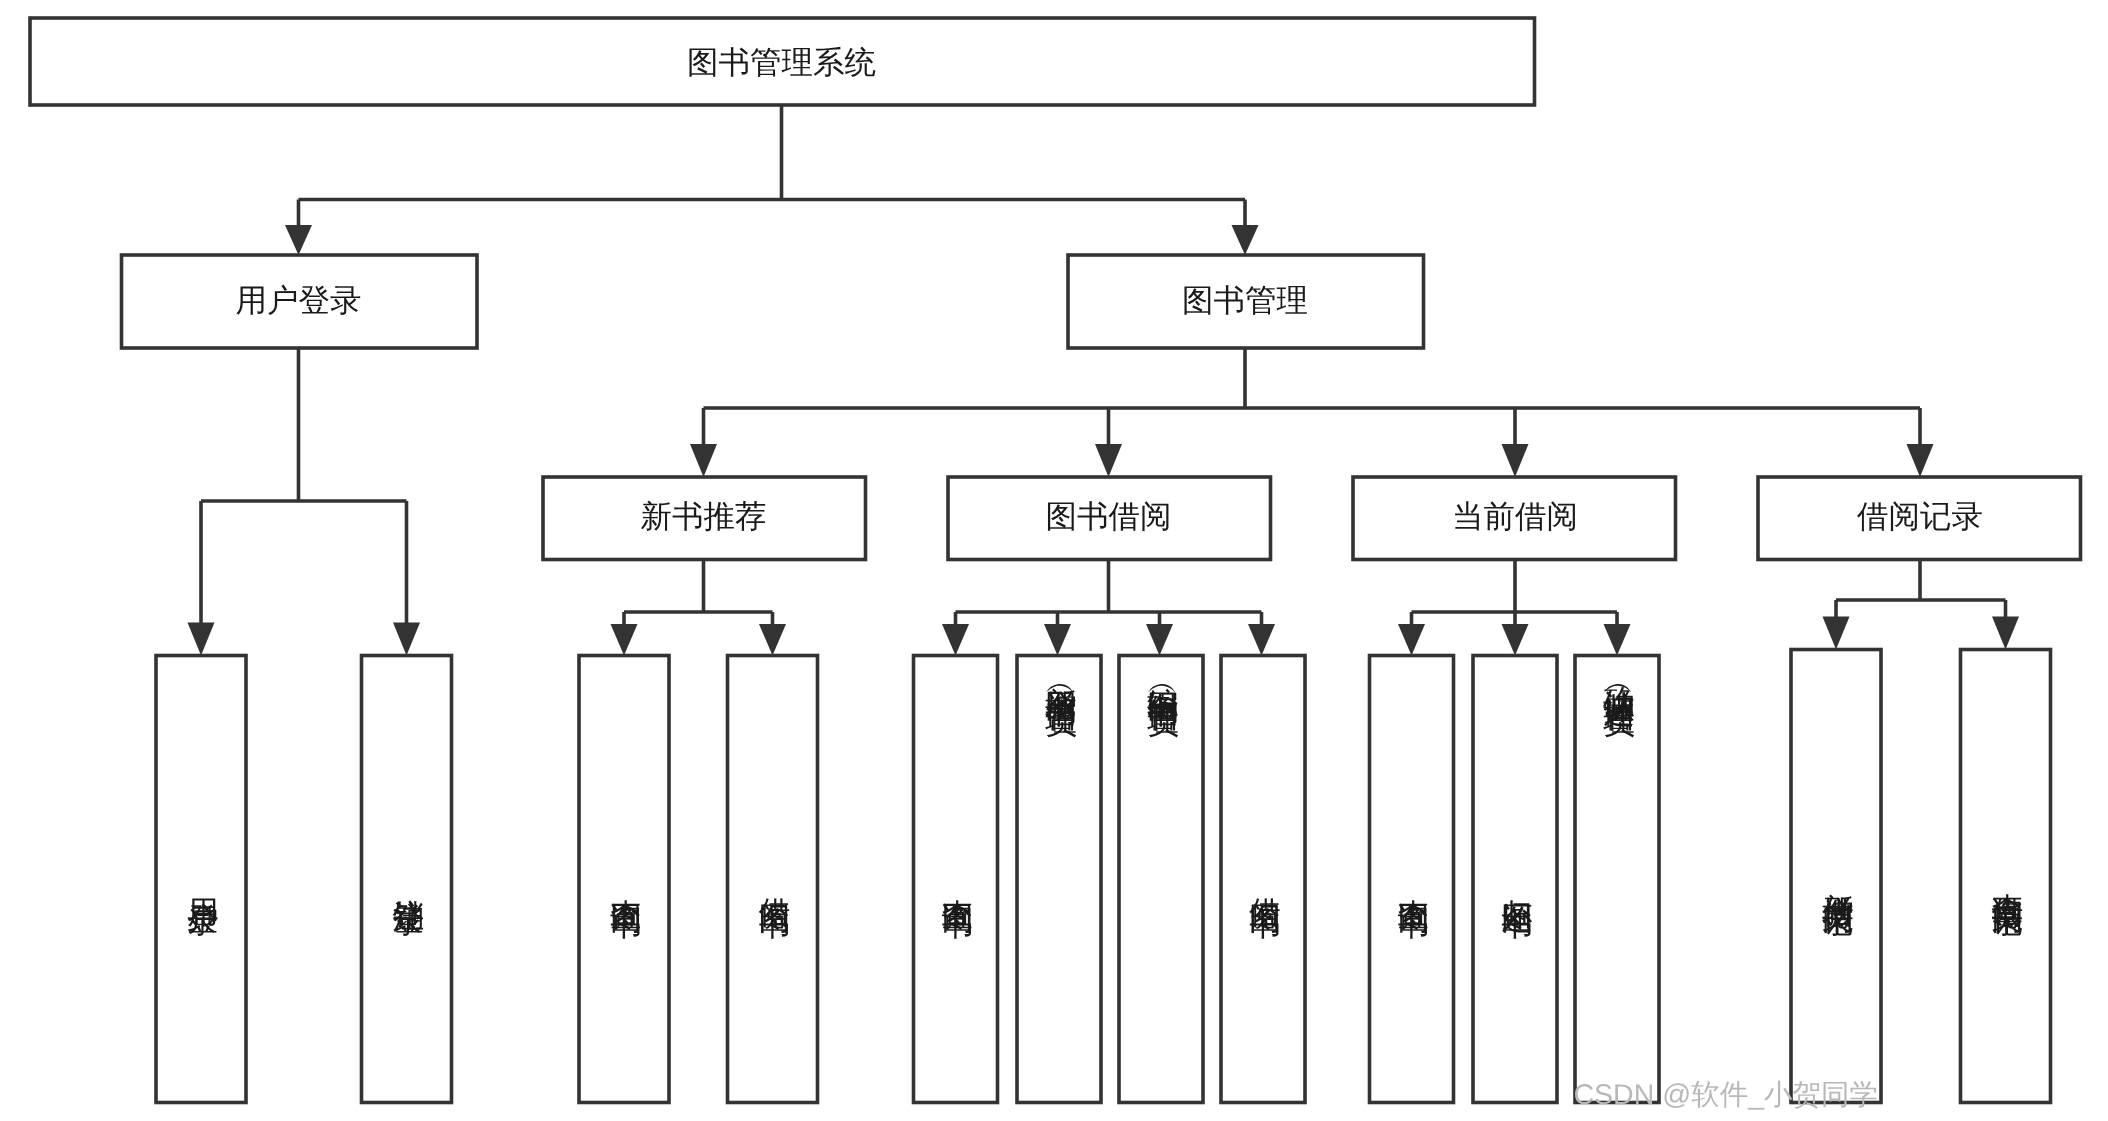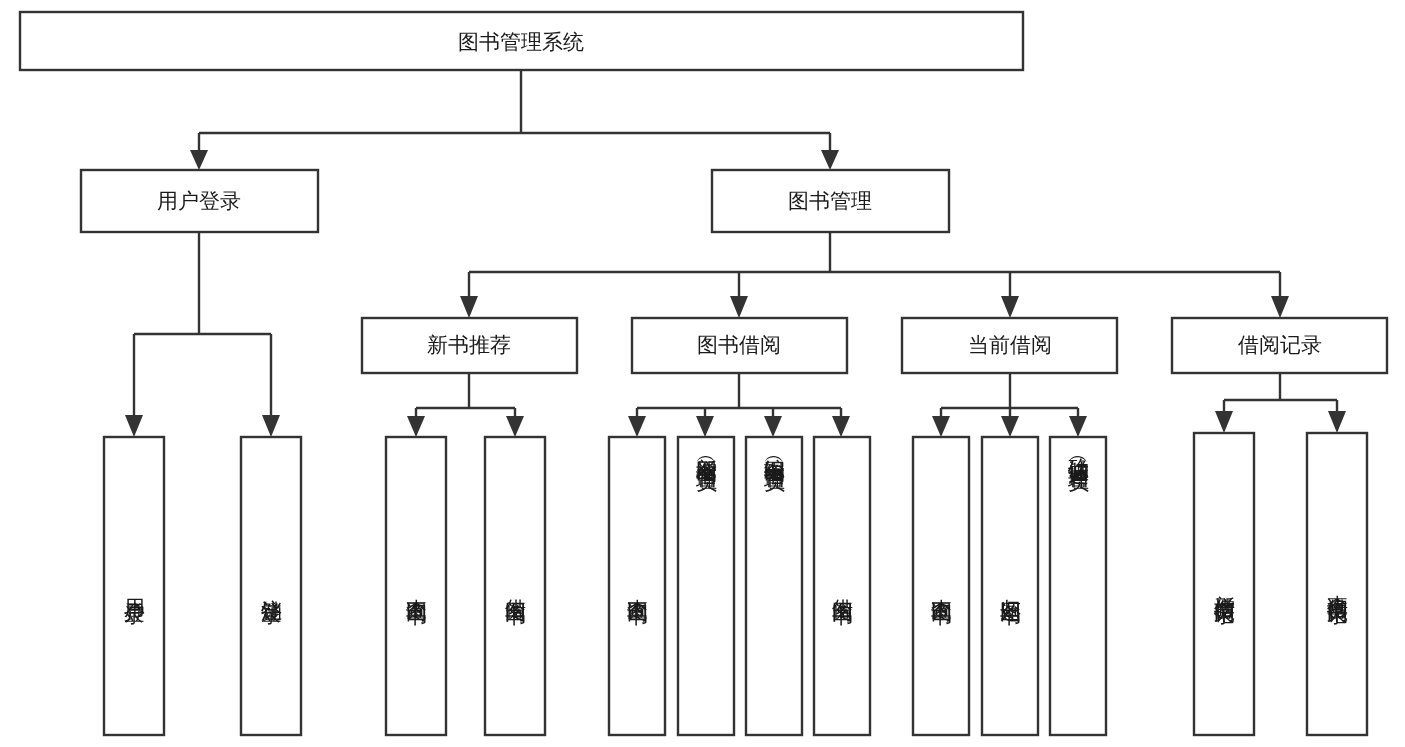--- a/index.html
+++ b/index.html
@@ -211,13 +211,14 @@
   <div class="leaf-label top-align" style="left:746px; top:437px; width:56px; height:298px;">编辑图书（管理员）</div>
   <div class="leaf-label" style="left:814px; top:437px; width:56px; height:298px;">借阅图书</div>
 
   <div class="leaf-label" style="left:913px; top:437px; width:56px; height:298px;">查询图书</div>
   <div class="leaf-label" style="left:982px; top:437px; width:56px; height:298px;">归还图书</div>
   <div class="leaf-label top-align" style="left:1050px; top:437px; width:56px; height:298px;">确认归还（管理员）</div>
 
   <div class="leaf-label" style="left:1194px; top:433px; width:60px; height:302px;">新增借阅记录</div>
   <div class="leaf-label" style="left:1307px; top:433px; width:60px; height:302px;">查询借阅记录</div>
 
+  <div class="watermark">CSDN @软件_小贺同学</div>
 </div>
 
 </body></html>

